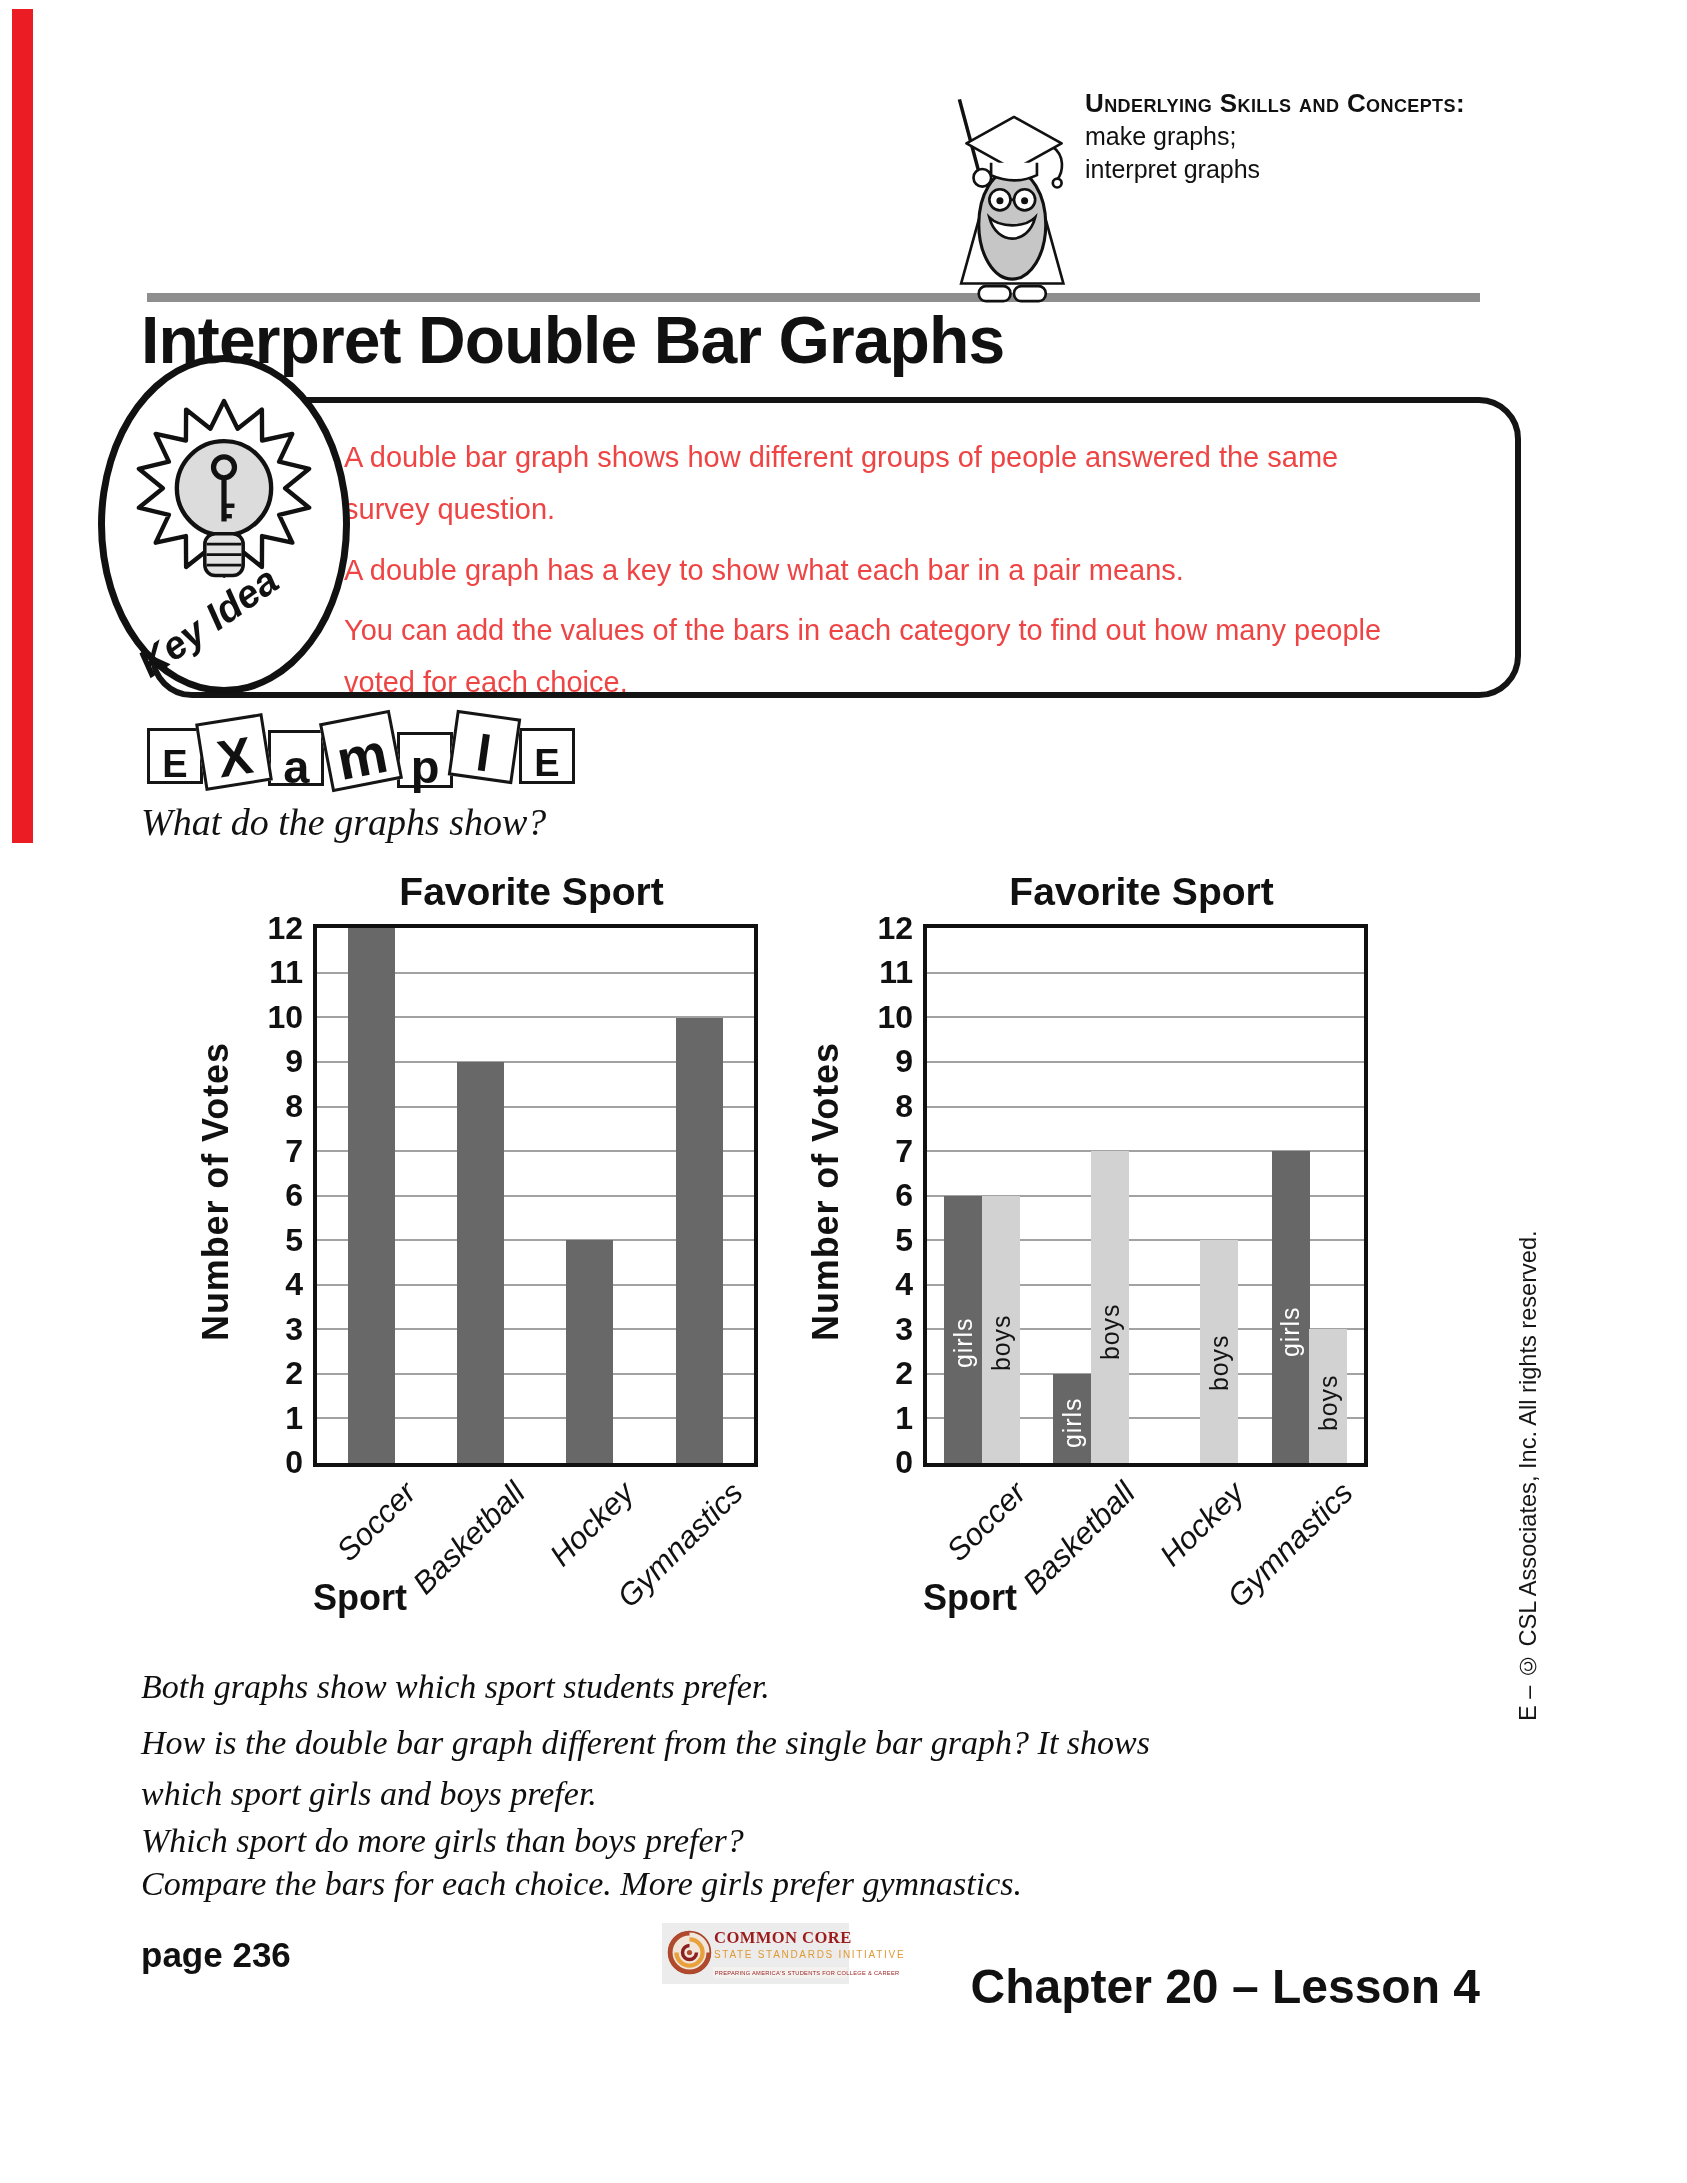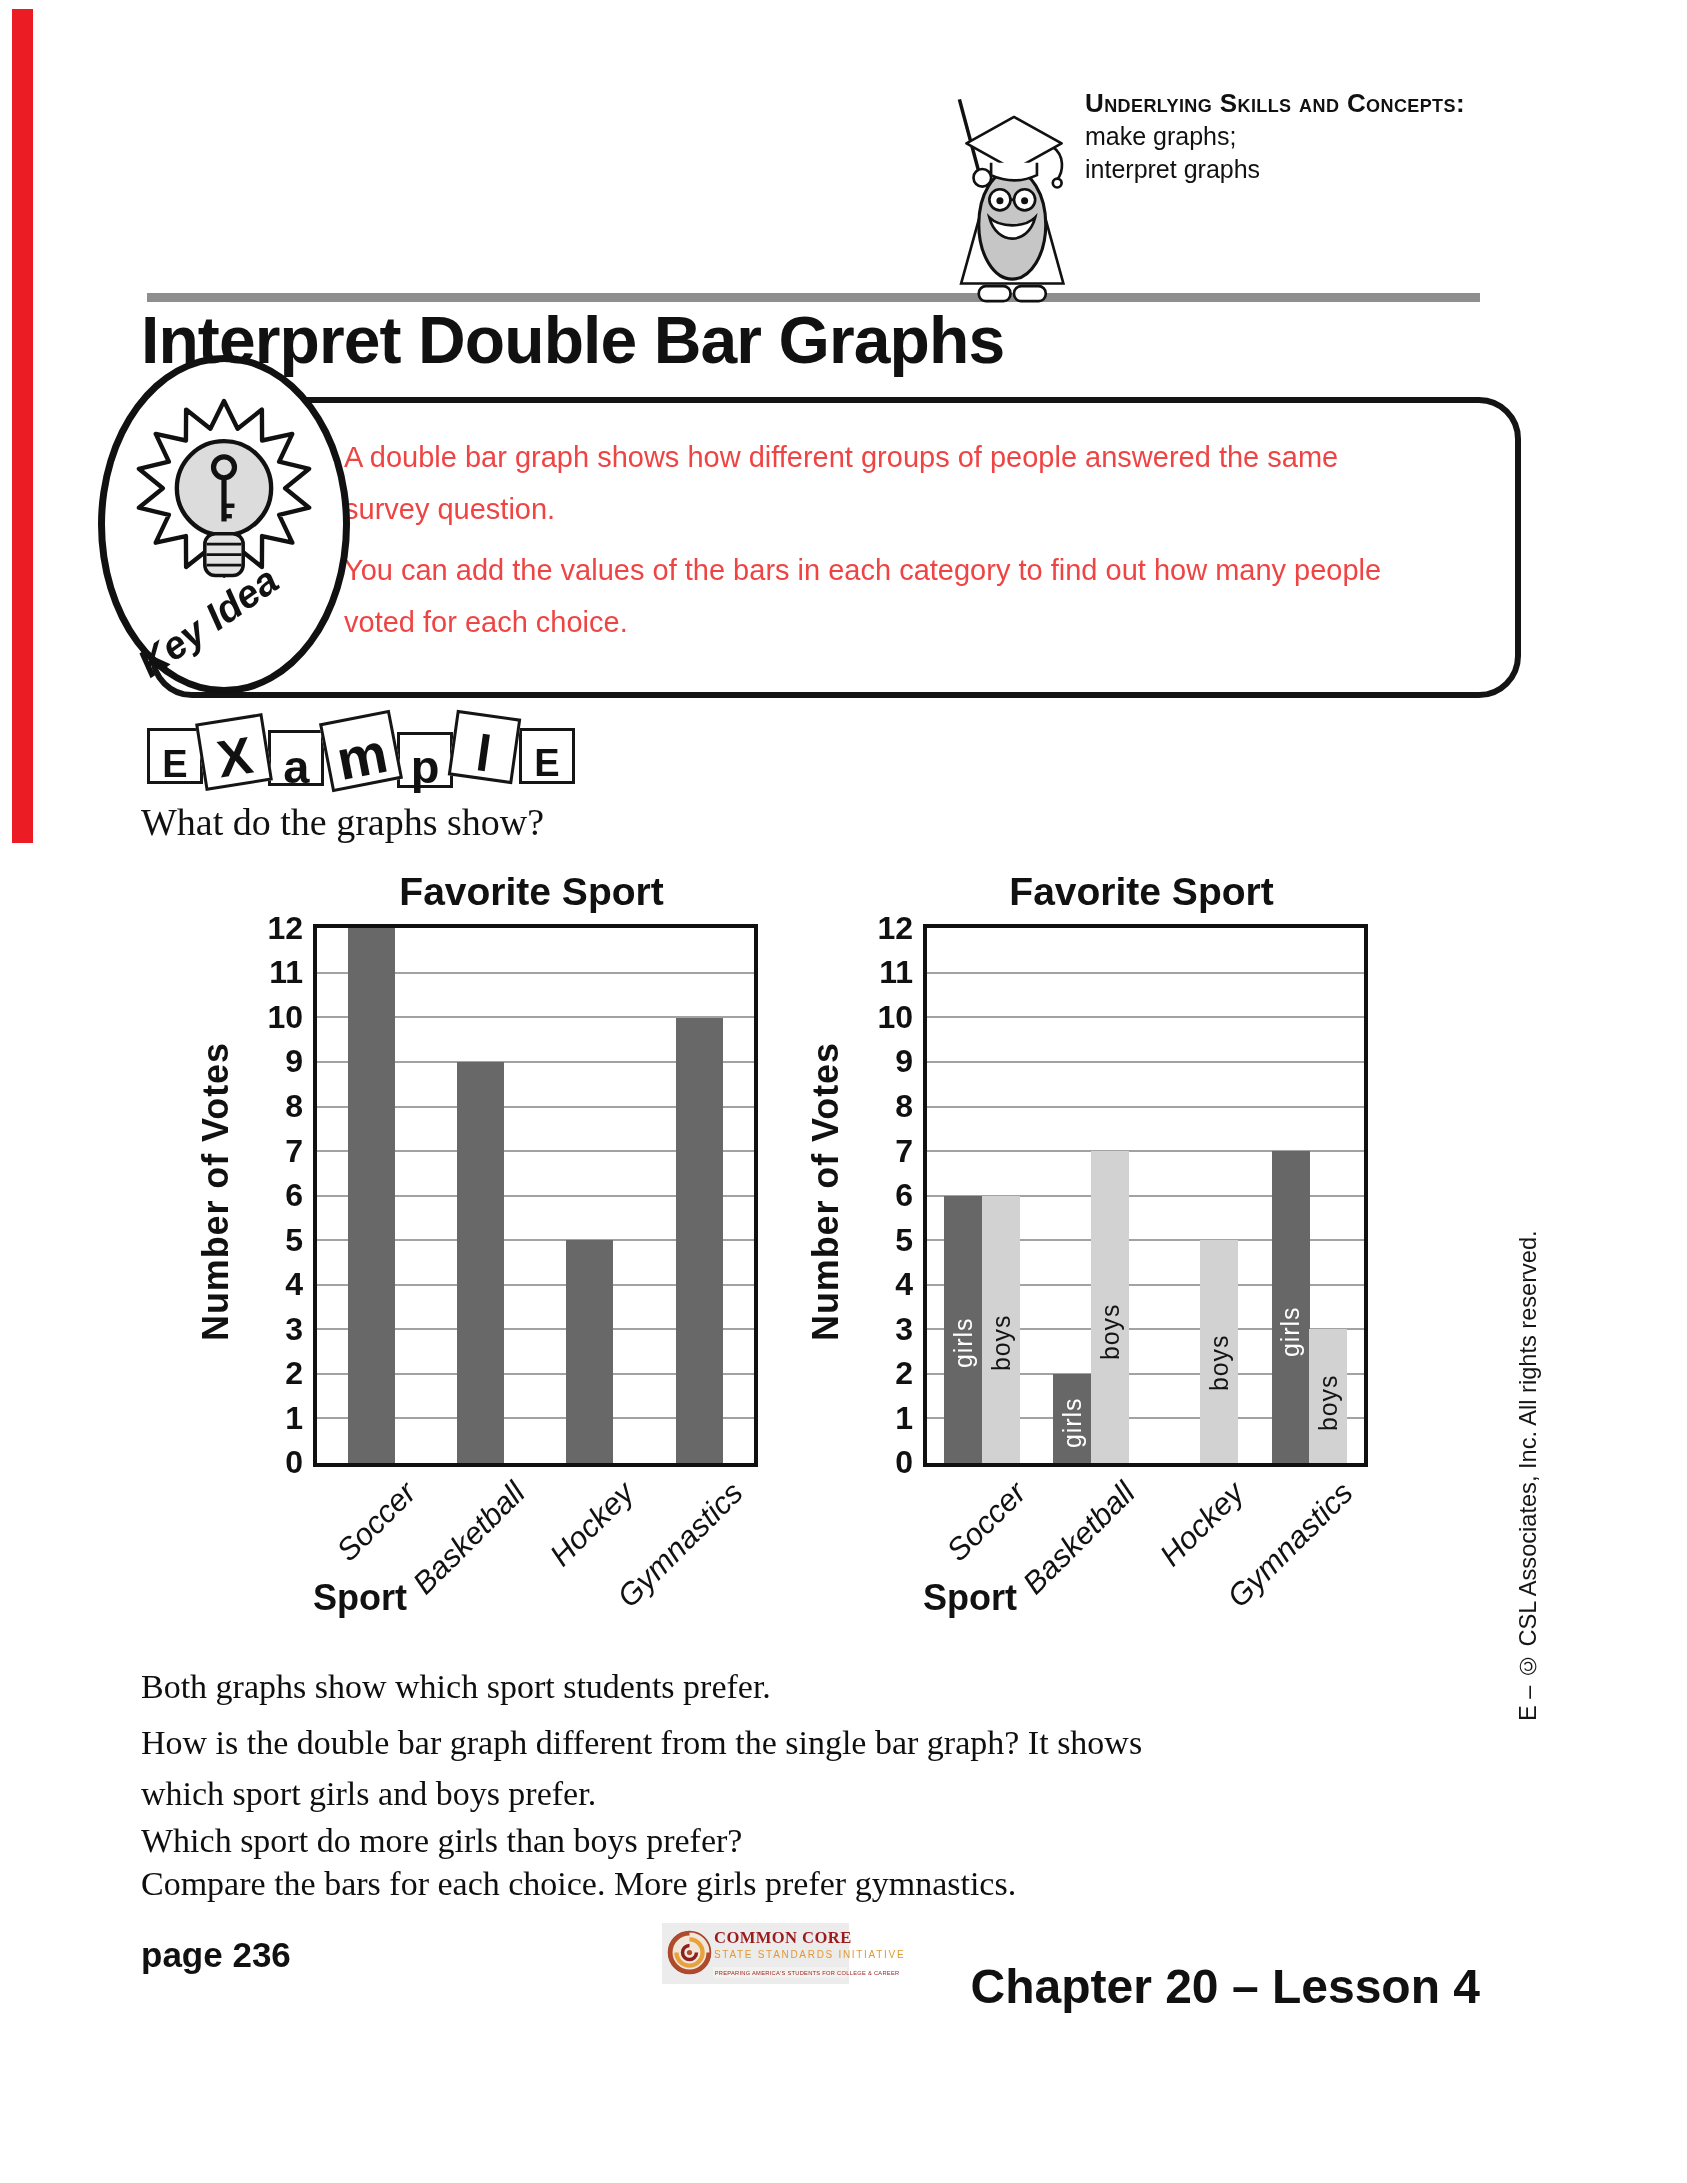--- a/index.html
+++ b/index.html
@@ -31,21 +31,21 @@
   .tile{display:inline-block;border:3.5px solid #151515;background:#fff;text-align:center;
         vertical-align:top;font-weight:bold;box-sizing:border-box;overflow:visible;}
   .tile:nth-child(1){width:56px;height:56px;margin-top:12.2px;font-size:38px;line-height:66px;}
   .tile:nth-child(2){width:68px;height:68px;margin-top:1.7px;margin-left:-7px;transform:rotate(-9deg);font-size:52px;line-height:72px;}
   .tile:nth-child(3){width:56px;height:56px;margin-top:14px;margin-left:-3.5px;font-size:47px;line-height:68px;}
   .tile:nth-child(4){width:72px;height:70px;margin-top:0px;margin-left:-3.5px;transform:rotate(-11deg);font-size:56px;line-height:75px;}
   .tile:nth-child(5){width:56px;height:56px;margin-top:15.7px;margin-left:-3.5px;font-size:47px;line-height:63px;}
   .tile:nth-child(6){width:65px;height:66px;margin-top:-1.7px;margin-left:-5.2px;transform:rotate(8deg);font-size:51px;line-height:73px;}
   .tile:nth-child(7){width:56px;height:56px;margin-top:12.2px;margin-left:-1.7px;font-size:38px;line-height:65px;}
 
-  .serif{font-family:"Liberation Serif",serif;}
+  .serif{font-family:"Liberation Serif",serif;font-style:italic;}
   .question{left:141px;top:800px;font-size:38px;}
 
   
   .chart{top:852px;width:576px;height:769px;}
   .chart-title{position:absolute;left:109px;top:17.5px;width:437px;text-align:center;font-size:39px;font-weight:bold;}
   .y-axis-title{position:absolute;left:-8.7px;top:72px;width:42px;height:535px;
       writing-mode:vertical-rl;transform:rotate(180deg);text-align:center;font-size:36px;font-weight:bold;letter-spacing:0.9px;}
   .x-axis-title{position:absolute;left:109px;top:725px;width:437px;text-align:left;font-size:36px;font-weight:bold;}
   .plot{position:absolute;left:109px;top:72px;width:437px;height:535px;border:4.4px solid #101010;background:#fff;}
   .gridline{position:absolute;left:0;right:0;height:1.7px;background:#a2a2a2;}
@@ -103,20 +103,21 @@
     <div class="skills-line">make graphs;</div>
     <div class="skills-line">interpret graphs</div>
   </div>
 
   <div class="abs rule"></div>
 
   <h1 class="page-title">Interpret Double Bar Graphs</h1>
 
   <div class="abs keybox">
     <p>A double bar graph shows how different groups of people answered the same survey question.</p>
+    <p>A double graph has a key to show what each bar in a pair means.</p>
     <p>You can add the values of the bars in each category to find out how many people voted for each choice.</p>
   </div>
 
   <div class="abs badge">
     <svg class="abs" style="left:0;top:3.5px" width="238" height="262" viewBox="0 0 272 300">
       <polygon fill="#fff" stroke="#111" stroke-width="5" stroke-linejoin="round" points="136.0,40.0 151.6,71.8 179.4,49.9 179.6,85.3 214.2,77.7 199.1,109.6 233.5,117.7 206.0,140.0 233.5,162.3 199.1,170.4 214.2,202.3 179.6,194.7 179.4,230.1 151.6,208.2 136.0,240.0 120.4,208.2 92.6,230.1 92.4,194.7 57.8,202.3 72.9,170.4 38.5,162.3 66.0,140.0 38.5,117.7 72.9,109.6 57.8,77.7 92.4,85.3 92.6,49.9 120.4,71.8"></polygon>
       <circle cx="136" cy="140" r="54" fill="#dcdcdc" stroke="#111" stroke-width="5"></circle>
       <rect x="114" y="192" width="44" height="48" rx="12" fill="#e2e2e2" stroke="#111" stroke-width="4"></rect>
       <line x1="116" y1="204" x2="156" y2="204" stroke="#111" stroke-width="3"></line>
       <line x1="116" y1="216" x2="156" y2="216" stroke="#111" stroke-width="3"></line>

